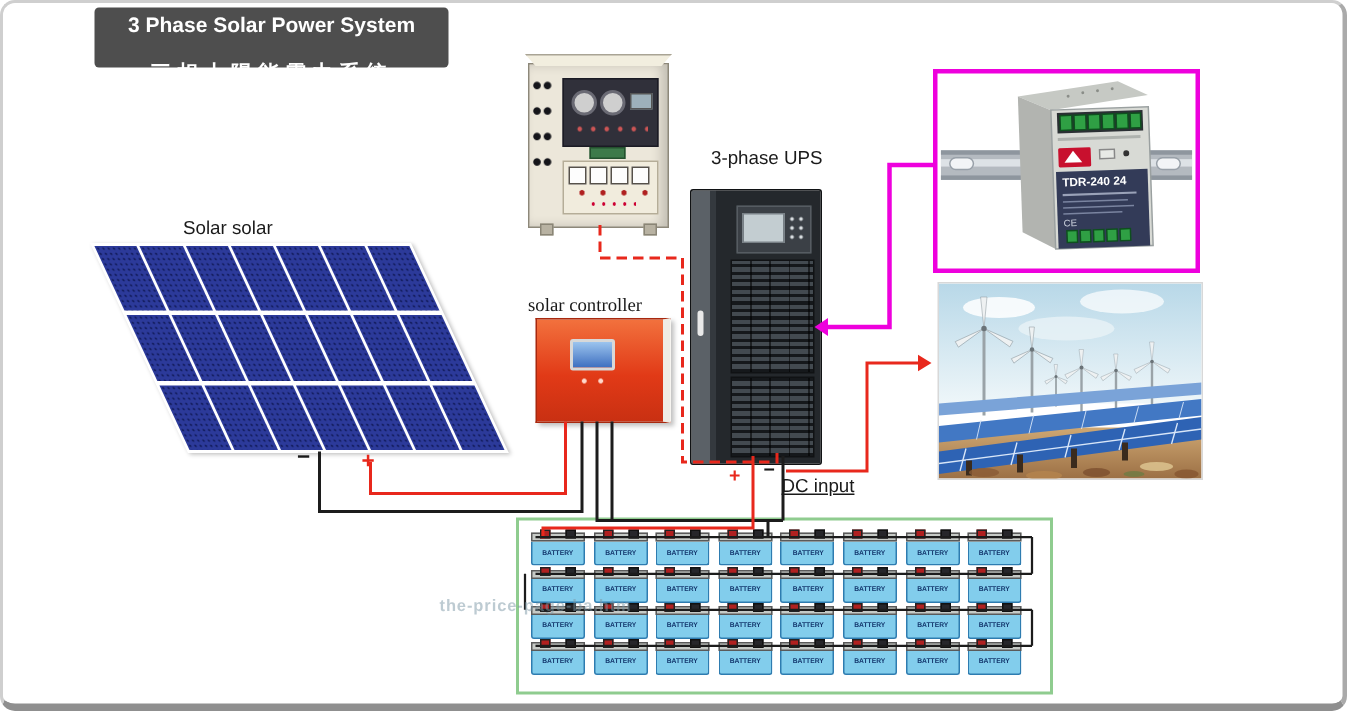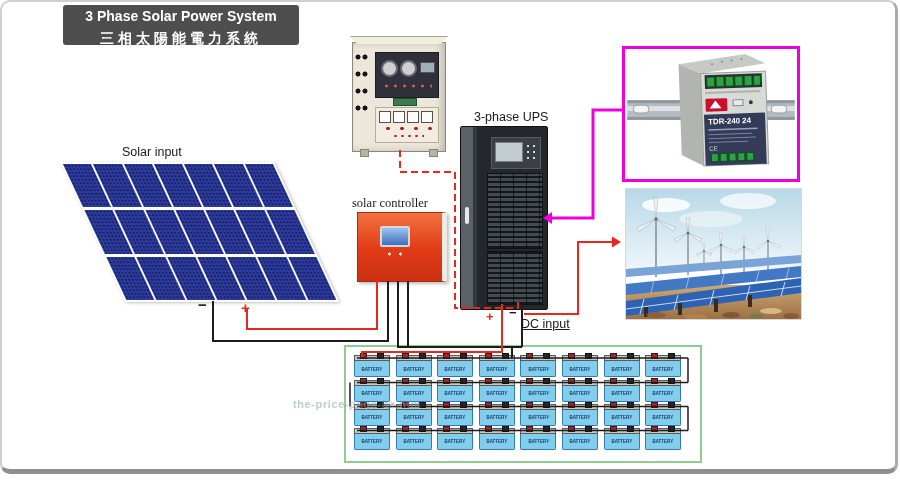--- a/index.html
+++ b/index.html
@@ -7,21 +7,21 @@
          font-family:"Liberation Sans",sans-serif;color:#1a1a1a;}
   .frame{position:absolute;top:0;left:0;right:2px;bottom:8px;border:2px solid #cfcfcf;
          border-right:3px solid #aaa;border-bottom:5px solid #8f8f8f;border-radius:10px;
          pointer-events:none;z-index:6;}
   .abs{position:absolute;}
   .lbl{position:absolute;font-size:12.5px;color:#1a1a1a;white-space:nowrap;z-index:5;}
   
   .title-banner{position:absolute;left:63px;top:5px;width:236px;height:40px;background:var(--banner-gray);
     color:#fff;text-align:center;border-radius:3px;z-index:5;}
   .title-banner .l1{font-size:14px;font-weight:bold;margin-top:3px;}
-  .title-banner .l2{font-size:14px;font-weight:bold;letter-spacing:4px;margin-top:6px;}
+  .title-banner .l2{font-size:14px;font-weight:bold;letter-spacing:4px;margin-top:16px;}
   
   .tdr-banner{position:absolute;left:630px;top:20px;width:167px;height:26px;background:var(--magenta);
     color:#fff;font-size:16px;font-weight:bold;text-align:center;line-height:26px;z-index:5;}
   .tdr-box{position:absolute;left:622px;top:46px;width:178px;height:136px;background:#fff;
     border:3px solid var(--magenta);box-sizing:border-box;z-index:4;}
   .tdr-box svg{position:absolute;left:0;top:0;}
   
   .cab{position:absolute;left:352px;top:42px;width:92px;height:108px;background:#ece7da;
     border:1px solid #8d887a;box-shadow:inset -4px 0 7px rgba(0,0,0,.18);z-index:3;}
   .cab-topface{position:absolute;left:-3px;top:-7px;width:98px;height:7px;background:#f2eedf;
@@ -108,23 +108,23 @@
 <body>
 
 <div class="stage">
   <div class="frame"></div>
 
   <div class="title-banner">
     <div class="l1">3 Phase Solar Power System</div>
     <div class="l2">三相太陽能電力系統</div>
   </div>
 
-  <div class="lbl" style="left:122px;top:145px;">Solar input</div>
+  <div class="lbl" style="left:122px;top:145px;">Solar solar</div>
   <div class="lbl" style="left:352px;top:196px;font-family:Liberation Serif, serif;">solar controller</div>
-  <div class="lbl" style="left:474px;top:110px;">3-phase UPS</div>
+  <div class="lbl" style="left:474px;top:98px;">3-phase UPS</div>
   <div class="lbl" style="left:521px;top:317px;text-decoration:underline;">DC input</div>
 
   <div class="sign" style="left:198px;top:296px;font-size:15px;">−</div>
   <div class="sign red" style="left:241px;top:299px;font-size:15px;">+</div>
   <div class="sign red" style="left:486px;top:309px;font-size:13px;">+</div>
   <div class="sign" style="left:509px;top:305px;font-size:13px;">−</div>
 
   <div class="cab">
     <div class="cab-topface"></div>
     <div class="cab-side"></div>

